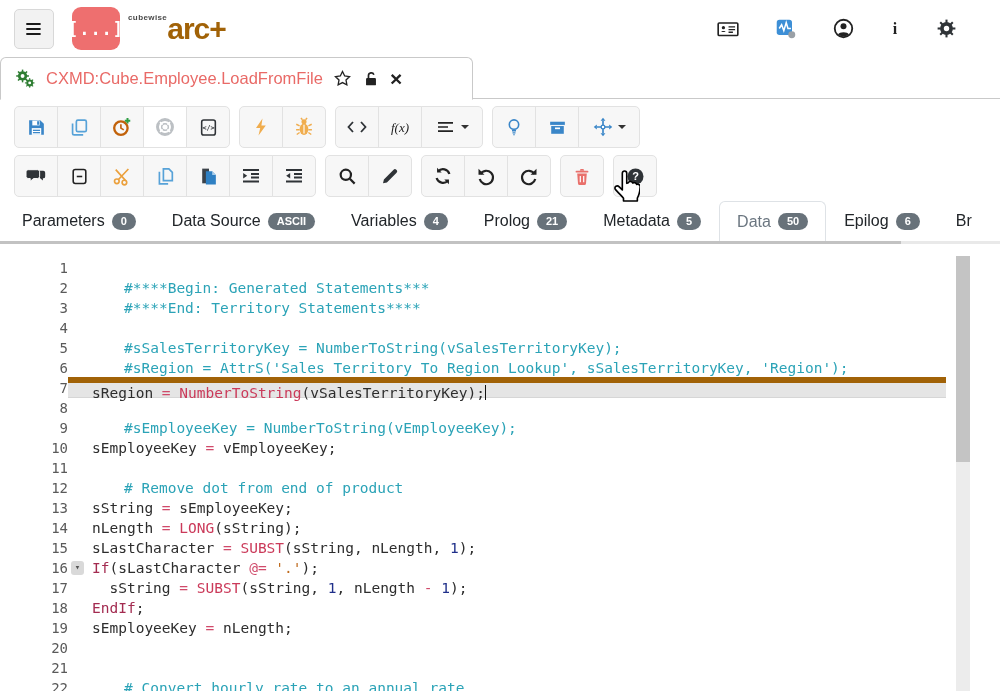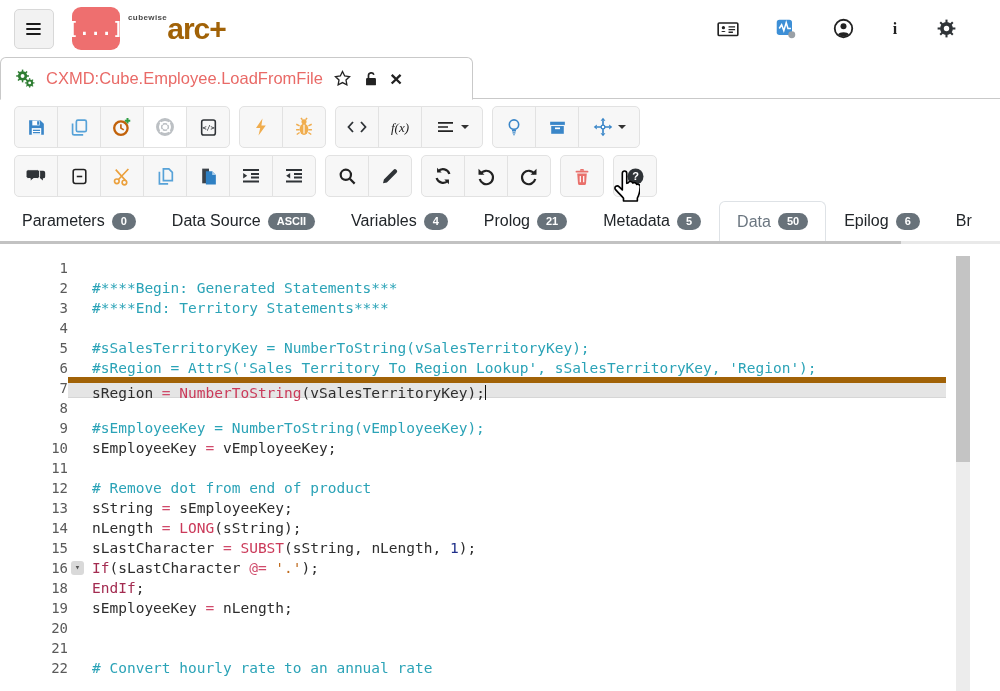--- a/index.html
+++ b/index.html
@@ -45,21 +45,21 @@
   .hscroll { height:8px; background:#e9e9e9; position:relative; }
   .hscroll .thumb { position:absolute; left:0; top:0; height:8px; width:901px; background:#c2c2c2; cursor:pointer; }
 
   
   .editor { position:absolute; left:0; right:0; top:244px; bottom:0; background:#fff; overflow:hidden; font-family:"DejaVu Sans Mono", monospace; }
   .lines { padding-top:14px; }
   .cl { display:flex; height:20px; line-height:20px; position:relative; }
   .ln { width:68px; text-align:right; color:#5a5a5a; font-size:14px; flex:none; }
   .code { flex:1; padding-left:24px; font-size:14.5px; color:#2d2d2d; white-space:pre; }
   .cl.hl .code { background:#e5e5e5; border-top:6px solid #a16207; border-bottom:1px solid #d6d6d6; margin-right:54px; margin-top:-1px; }
-  .tk-c { color:#2ba3b7; }
+  .tk-c { color:#2ba3b7;margin-left:32px; }
   .tk-f { color:#cb3a5a; }
   .tk-o { color:#d04a6a; }
   .tk-k { color:#a32b50; }
   .tk-n { color:#1f2f8a; }
   .tk-s { color:#bf6b1e; }
   .caret { display:inline-block; width:1.5px; height:15px; background:#111; vertical-align:-2px; }
   .fold { position:absolute; left:71px; top:3px; width:13px; height:14px; background:#d9d9d9; border-radius:3px; font-size:9px; color:#555; text-align:center; line-height:13px; cursor:pointer; }
 
   
   .vscroll { position:absolute; right:30px; top:256px; bottom:0; width:14px; background:#ececec; }
@@ -526,20 +526,24 @@
       <div class="cl">
         <span class="ln">15</span>
         <span class="code"><span class="">sLastCharacter </span><span class="tk-o">=</span><span class=""> </span><span class="tk-f">SUBST</span><span class="">(sString, nLength, </span><span class="tk-n">1</span><span class="">);</span></span>
       </div>
       <div class="cl">
         <span class="ln">16</span>
         <span class="fold">▾</span>
         <span class="code"><span class="tk-k">If</span><span class="">(sLastCharacter </span><span class="tk-o">@=</span><span class=""> </span><span class="tk-s">'.'</span><span class="">);</span></span>
       </div>
       <div class="cl">
+        <span class="ln">17</span>
+        <span class="code"><span class="">  sString </span><span class="tk-o">=</span><span class=""> </span><span class="tk-f">SUBST</span><span class="">(sString, </span><span class="tk-n">1</span><span class="">, nLength </span><span class="tk-o">-</span><span class=""> </span><span class="tk-n">1</span><span class="">);</span></span>
+      </div>
+      <div class="cl">
         <span class="ln">18</span>
         <span class="code"><span class="tk-k">EndIf</span><span class="">;</span></span>
       </div>
       <div class="cl">
         <span class="ln">19</span>
         <span class="code"><span class="">sEmployeeKey </span><span class="tk-o">=</span><span class=""> nLength;</span></span>
       </div>
       <div class="cl">
         <span class="ln">20</span>
         <span class="code"></span>

